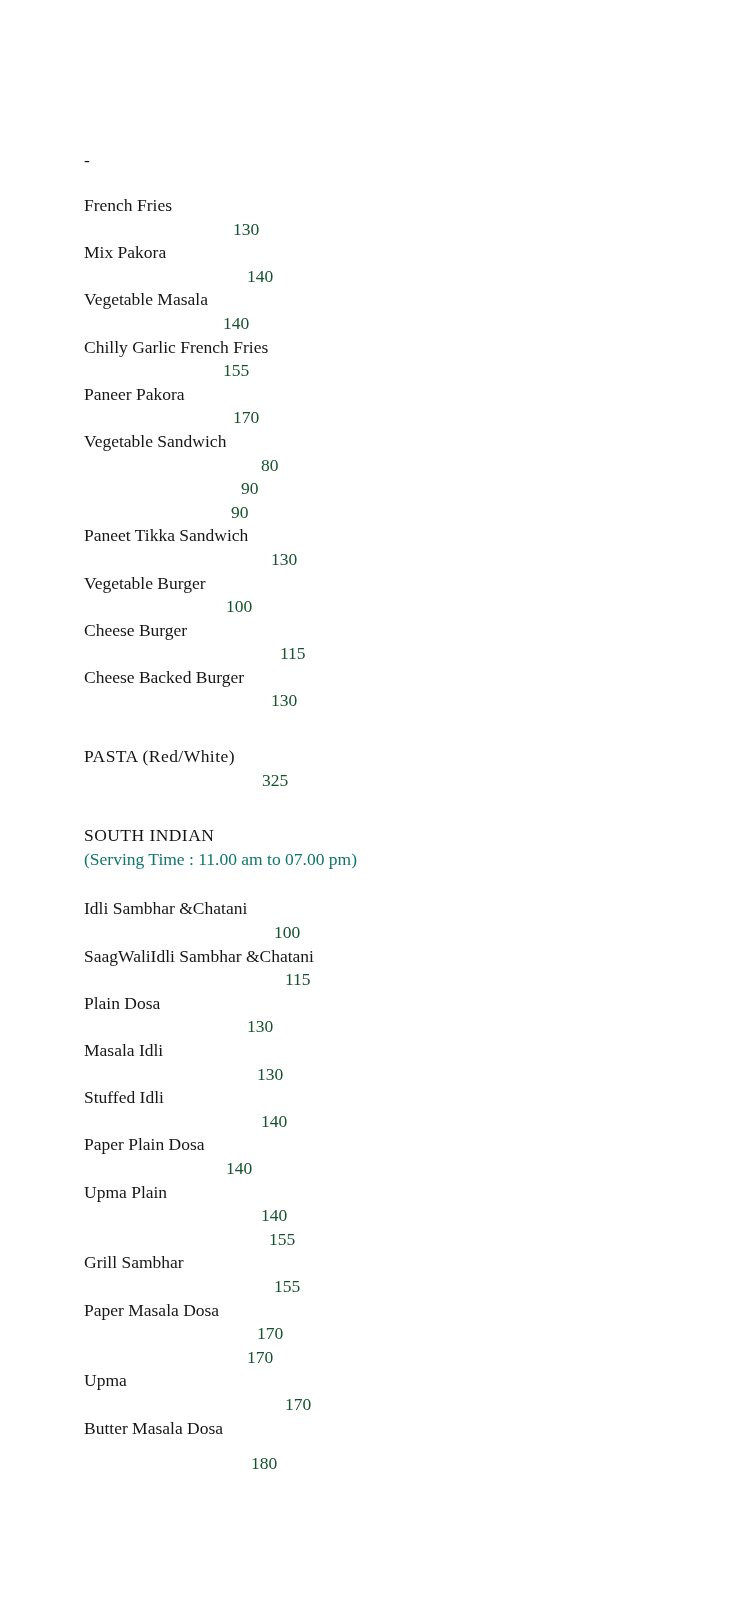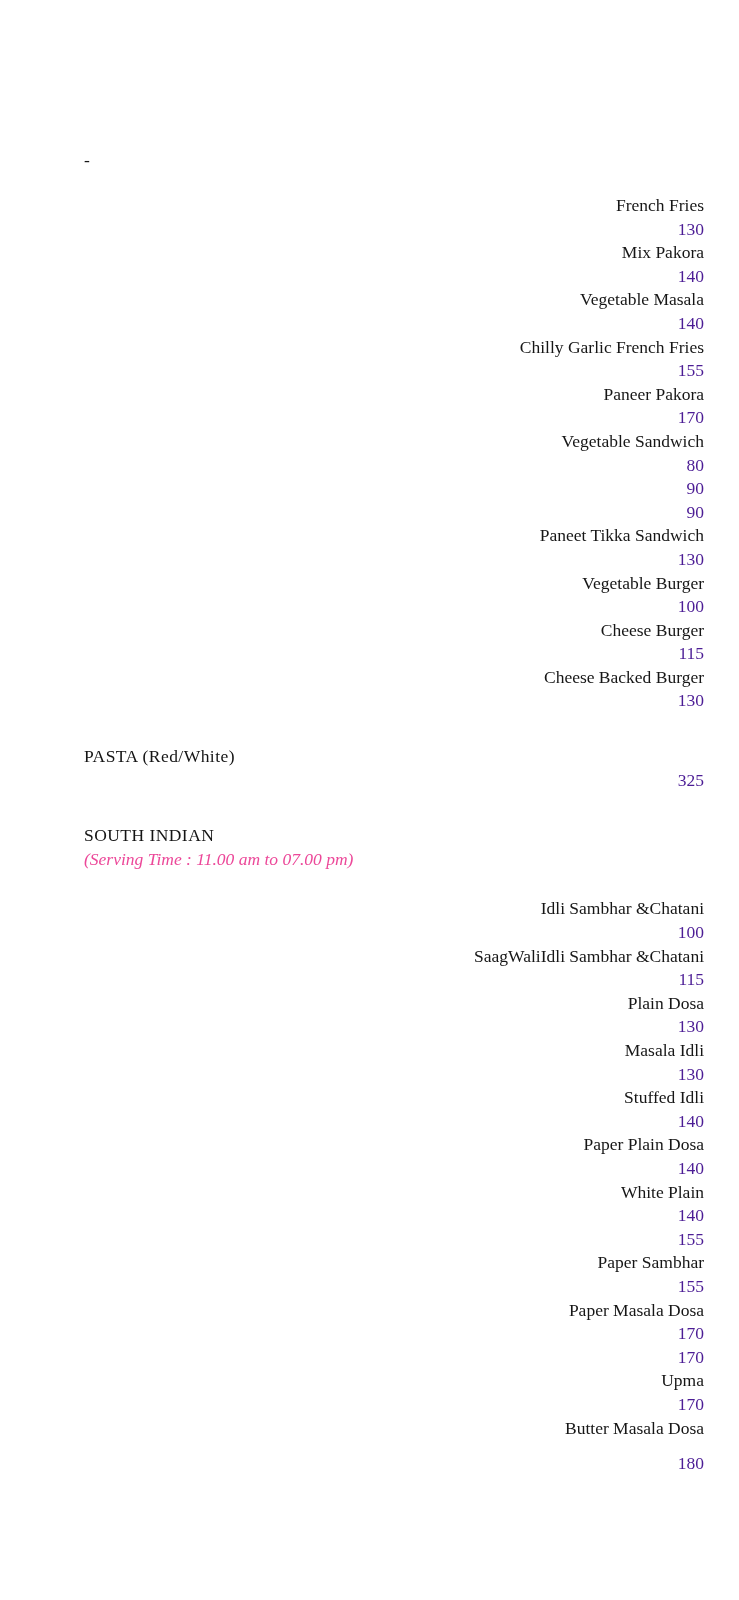--- a/index.html
+++ b/index.html
@@ -42,40 +42,39 @@
   .section-head {
     font-size: 17.5px;
     line-height: 23.6px;
     letter-spacing: 0.45px;
     color: #141414;
   }
 
   .section-sub {
     font-size: 17.5px;
     line-height: 23.6px;
-    color: #ec4899;
-    font-style: italic;
+    color: #0f766e;
   }
 
   .item-name {
     font-size: 17.5px;
     line-height: 23.6px;
     color: #161616;
   }
 
   .item-price {
     font-size: 17.5px;
     line-height: 23.6px;
-    color: #4c1d95;
+    color: #14532d;
     display: block;
   }
   .gap-md { height: 26px; }
   .gap-lg { height: 32px; }
 
-  .item-row { display: block; text-align: right; }
+  .item-row { display: block; }
 </style>
 </head>
 <body>
 
 <div id="menu-page">
   <div class="menu-body">
 
     <div class="dash-line">-</div>
 
     <div class="gap-md"></div>
@@ -161,28 +160,28 @@
         </div>
         <div class="item-row">
           <div class="item-name">Stuffed Idli</div>
           <div class="item-price" style="padding-left: 177px;">140</div>
         </div>
         <div class="item-row">
           <div class="item-name">Paper Plain Dosa</div>
           <div class="item-price" style="padding-left: 142px;">140</div>
         </div>
         <div class="item-row">
-          <div class="item-name">White Plain</div>
+          <div class="item-name">Upma Plain</div>
           <div class="item-price" style="padding-left: 177px;">140</div>
         </div>
         <div class="item-row">
           <div class="item-price" style="padding-left: 185px;">155</div>
         </div>
         <div class="item-row">
-          <div class="item-name">Paper Sambhar</div>
+          <div class="item-name">Grill Sambhar</div>
           <div class="item-price" style="padding-left: 190px;">155</div>
         </div>
         <div class="item-row">
           <div class="item-name">Paper Masala Dosa</div>
           <div class="item-price" style="padding-left: 173px;">170</div>
         </div>
         <div class="item-row">
           <div class="item-price" style="padding-left: 163px;">170</div>
         </div>
         <div class="item-row">

